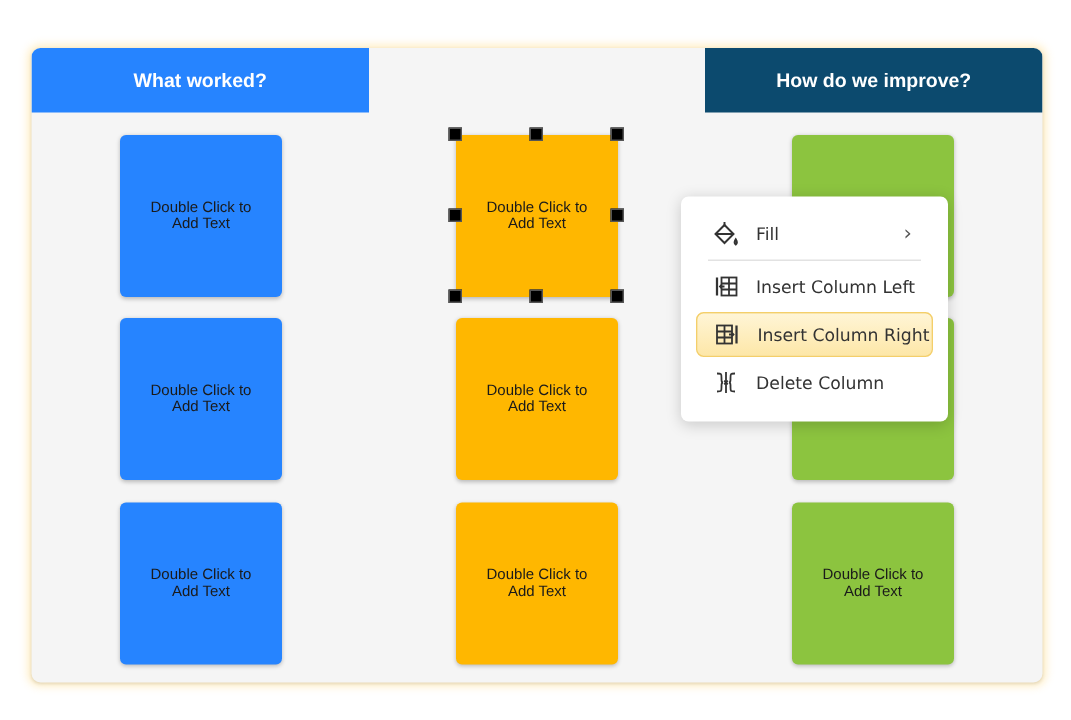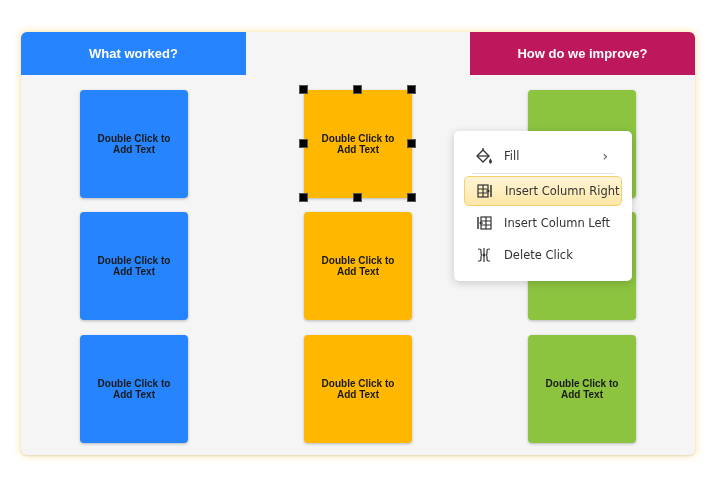--- a/index.html
+++ b/index.html
@@ -18,21 +18,20 @@
   .col-header {
     height: 43px; display: flex; align-items: center; justify-content: center;
     color: #ffffff; font-weight: bold; font-size: 13px;
   }
   .note {
     position: absolute; width: 108px; height: 108px; border-radius: 4px;
     display: flex; align-items: center; justify-content: center; text-align: center;
     font-size: 10px; line-height: 11px; color: #1a1a1a;
     box-shadow: 0 1px 3px rgba(0,0,0,0.25);
     padding: 0 8px;
-    font-weight: bold;
   }
   .note span { display: block; white-space: pre-line; }
 
   .handle {
     position: absolute; width: 9px; height: 9px; background: #000; border: 1px solid #555;
   }
 
   .ctx-menu {
     position: absolute; left: 454px; top: 131px; width: 178px; height: 150px;
     background: #ffffff; border-radius: 5px;
@@ -82,21 +81,21 @@
   <div class="note" style="left:283px;top:180px;background:#ffb700;">
       <span>Double Click to
 Add Text</span>
     </div>
   <div class="note" style="left:283px;top:303px;background:#ffb700;">
       <span>Double Click to
 Add Text</span>
     </div>
 
   <div class="col" style="left:449px;width:225px;">
-    <div class="col-header" style="background:#be185d;">
+    <div class="col-header" style="background:#0c4a6e;">
       <span>How do we improve?</span>
     </div>
   </div>
   <div class="note" style="left:507px;top:58px;background:#8cc43f;">
       <span>Double Click to
 Add Text</span>
     </div>
   <div class="note" style="left:507px;top:180px;background:#8cc43f;">
       <span>Double Click to
 Add Text</span>
@@ -123,46 +122,46 @@
         <path d="M2 9 L8 3 L14 9 L8 15 Z"></path>
         <path d="M2 9 H14"></path>
         <path d="M8 1 V4"></path>
         <path d="M15.5 12.5 C14.5 14 14.3 15 15.5 16 C16.7 15 16.5 14 15.5 12.5 Z"></path>
       </svg>
     </span>
     <span>Fill</span>
     <span class="chev">›</span>
   </div>
   <div class="menu-sep"></div>
+  <div class="menu-item">
+    <span class="ic">
+      <svg width="18" height="18" viewBox="0 0 18 18" fill="none" stroke="#333" stroke-width="1.2">
+        <path d="M3 3 V15" stroke-width="1.5"></path>
+        <rect x="6" y="3" width="10" height="12"></rect>
+        <path d="M11 3 V15 M6 7 H16 M6 11 H16"></path>
+        <path d="M8 9 H5 M6 8 L5 9 L6 10"></path>
+      </svg>
+    </span>
+    <span>Insert Column Left</span>
+  </div>
   <div class="menu-item active">
     <span class="ic">
       <svg width="18" height="18" viewBox="0 0 18 18" fill="none" stroke="#333" stroke-width="1.2">
         <rect x="2" y="3" width="10" height="12"></rect>
         <path d="M7 3 V15 M2 7 H12 M2 11 H12"></path>
         <path d="M15 3 V15" stroke-width="1.5"></path>
         <path d="M10 9 H13 M12 8 L13 9 L12 10"></path>
       </svg>
     </span>
     <span>Insert Column Right</span>
   </div>
   <div class="menu-item">
     <span class="ic">
       <svg width="18" height="18" viewBox="0 0 18 18" fill="none" stroke="#333" stroke-width="1.2">
-        <path d="M3 3 V15" stroke-width="1.5"></path>
-        <rect x="6" y="3" width="10" height="12"></rect>
-        <path d="M11 3 V15 M6 7 H16 M6 11 H16"></path>
-        <path d="M8 9 H5 M6 8 L5 9 L6 10"></path>
-      </svg>
-    </span>
-    <span>Insert Column Left</span>
-  </div>
-  <div class="menu-item">
-    <span class="ic">
-      <svg width="18" height="18" viewBox="0 0 18 18" fill="none" stroke="#333" stroke-width="1.2">
         <path d="M3 3 C6 3 6 3 6 6 V7 C6 9 7 9 7 9 C7 9 6 9 6 11 V12 C6 15 6 15 3 15"></path>
         <path d="M15 3 C12 3 12 3 12 6 V7 C12 9 11 9 11 9 C11 9 12 9 12 11 V12 C12 15 12 15 15 15"></path>
         <path d="M9 2 V16"></path>
         <path d="M7.8 7.8 L10.2 10.2 M10.2 7.8 L7.8 10.2"></path>
       </svg>
     </span>
-    <span>Delete Click</span>
+    <span>Delete Column</span>
   </div>
 </div>
 
 </body></html>

